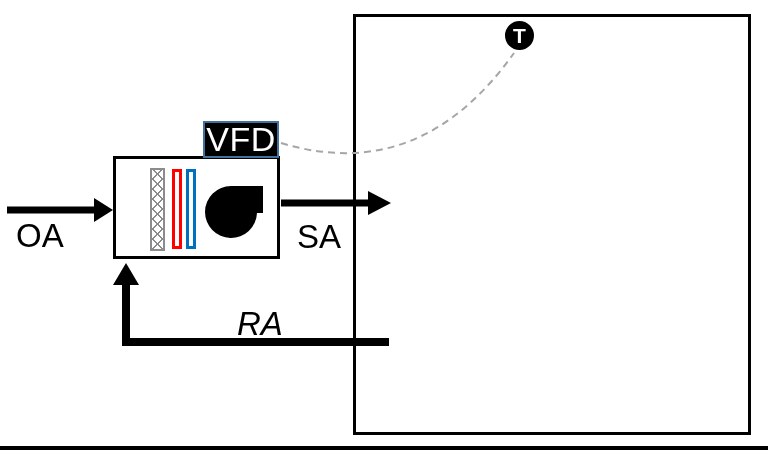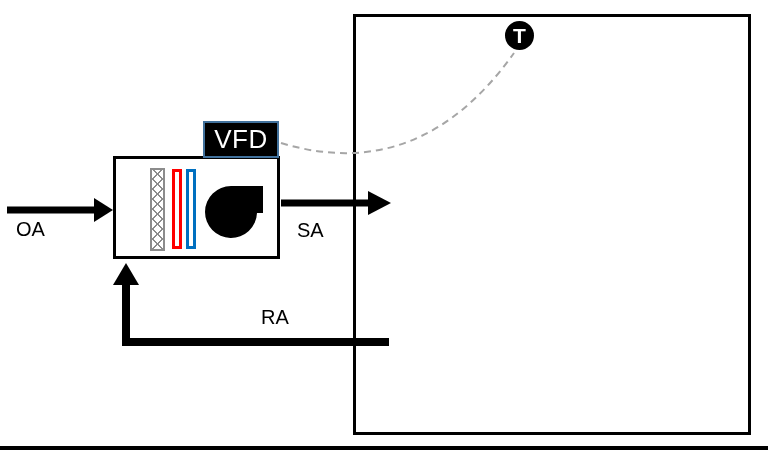--- a/index.html
+++ b/index.html
@@ -39,35 +39,35 @@
       repeating-linear-gradient(-45deg, var(--filter-hatch) 0 1.4px, transparent 1.4px 7px);
   }
   .coil{width:4px;height:74px;top:169px;background:#ffffff;}
   .coil.hot {left:172px;border:3px solid var(--heating-coil);}
   .coil.cold{left:186px;border:3px solid var(--cooling-coil);}
   
   .vfd{
     left:203px;top:121px;width:72px;height:33px;
     background:var(--vfd-fill);border:2.5px solid var(--vfd-border);
     display:flex;align-items:center;justify-content:center;
-    color:var(--vfd-text);font-size:26px;letter-spacing:0.5px;
+    color:var(--vfd-text);font-size:34px;letter-spacing:0.5px;
   }
   
   .sensor{
     left:505px;top:21px;width:29px;height:29px;border-radius:50%;
     background:#000;color:#fff;display:flex;align-items:center;justify-content:center;
     font-size:21px;font-weight:bold;
   }
   
   .overlay{left:0;top:0;width:768px;height:453px;pointer-events:none;}
   
-  .flow-label{font-size:20px;line-height:1;color:#000;}
+  .flow-label{font-size:33px;line-height:1;color:#000;}
   .label-oa{left:16px;top:219px;}
   .label-sa{left:297px;top:220px;text-align:right;}
-  .label-ra{left:261px;top:307px;}
+  .label-ra{left:237px;top:307px;font-style:italic;}
 </style>
 </head>
 <body>
 
 <div class="canvas">
 
   <div class="abs room"></div>
 
   <div class="abs ground-line"></div>
 

